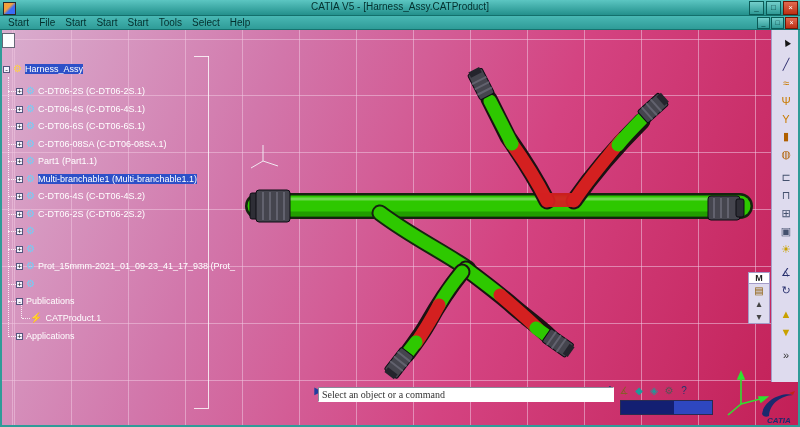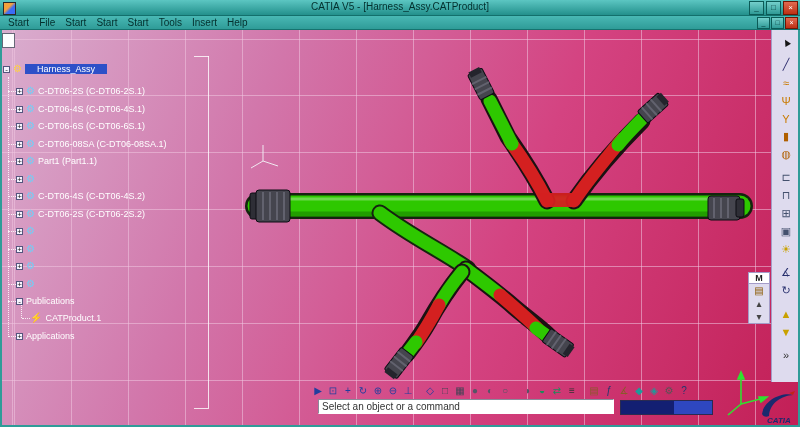--- a/index.html
+++ b/index.html
@@ -47,43 +47,43 @@
 
   
   .tree{position:absolute;inset:0;z-index:4;pointer-events:none;}
   .tree *{pointer-events:auto;}
   .tree-row{position:absolute;left:16px;height:14px;display:flex;align-items:center;gap:3px;white-space:nowrap;}
   .hstub{position:absolute;left:-8px;top:7px;width:8px;height:0;border-top:1px dotted rgba(255,255,255,.85);}
   .node{width:7px;height:7px;box-sizing:border-box;background:#f6f3ff;border:1px solid #55557e;
         font-size:8px;line-height:5px;text-align:center;color:#222;flex:none;cursor:pointer;}
   .ticon{font-size:10px;line-height:10px;flex:none;}
   .tlabel{font-size:9px;color:#fff;}
-  .tree-row.sel .tlabel{background:var(--highlight,#2d50c8);padding:0 12px;}
+  .tree-row.sel .tlabel{background:var(--highlight,#2d50c8);padding:0 0;}
   .vline{position:absolute;left:8px;top:77px;height:260px;width:0;border-left:1px dotted rgba(255,255,255,.85);}
   .vline2{position:absolute;left:21px;top:304px;height:14px;width:0;border-left:1px dotted rgba(255,255,255,.85);}
 
   
   .sidebar{position:absolute;right:0;top:29px;width:29px;height:353px;background:var(--sidebar_bg,#dedbee);
     border-left:1px solid #a49cc8;z-index:5;display:flex;flex-direction:column;align-items:center;
     padding-top:2px;box-sizing:border-box;}
   .sbicon{width:20px;height:15px;margin-top:3px;display:flex;align-items:center;justify-content:center;
     font-size:11px;flex:none;cursor:pointer;}
 
   .side-panel{position:absolute;left:748px;top:272px;width:20px;background:var(--sidebar_bg,#dedbee);
     border:1px solid #a49cc8;z-index:4;display:flex;flex-direction:column;align-items:center;}
   .sp-label{font-size:9px;font-weight:bold;color:#222;background:#fff;width:100%;text-align:center;
     border-bottom:1px solid #a49cc8;}
   .spicon{font-size:10px;height:13px;display:flex;align-items:center;cursor:pointer;}
 
   
   .bottom-icons{position:absolute;left:311px;top:383px;display:flex;gap:1px;z-index:4;}
   .bticon{width:14px;height:15px;display:flex;align-items:center;justify-content:center;font-size:10px;cursor:pointer;}
-  .cmd-input{position:absolute;left:318px;top:399px;width:296px;height:15px;box-sizing:border-box;
+  .cmd-input{position:absolute;left:318px;top:387px;width:296px;height:15px;box-sizing:border-box;
     border:1px solid #8a8a9a;border-bottom-color:#fff;border-right-color:#fff;background:#fff;
-    font-size:10px;color:#333;padding:0 3px;z-index:4;font-family:Liberation Sans, sans-serif;}
+    font-size:10px;color:#333;padding:0 3px;z-index:4;font-family:Liberation Serif, serif;}
   .power-field{position:absolute;left:620px;top:400px;width:91px;height:13px;background:#131f72;
     border:1px solid #2a2a50;z-index:4;cursor:text;}
   .power-fill{position:absolute;right:0;top:0;height:100%;width:42%;background:#2e47c0;}
   .logo{position:absolute;left:756px;top:390px;z-index:4;}
 
   
   .frame-l{position:absolute;left:0;top:29px;width:2px;height:398px;background:#2f9c98;z-index:6;}
   .frame-r{position:absolute;right:0;top:29px;width:2px;height:398px;background:#2f9c98;z-index:6;}
   .frame-b{position:absolute;left:0;bottom:0;width:800px;height:2px;background:#2f9c98;z-index:6;}
 </style>
@@ -102,21 +102,21 @@
     </span>
   </div>
 
   <div class="menubar">
     <span class="menu-item">Start</span>
     <span class="menu-item">File</span>
     <span class="menu-item">Start</span>
     <span class="menu-item">Start</span>
     <span class="menu-item">Start</span>
     <span class="menu-item">Tools</span>
-    <span class="menu-item">Insert</span>
+    <span class="menu-item">Select</span>
     <span class="menu-item">Help</span>
   </div>
   <div class="doc-btns">
     <span class="dbtn">_</span>
     <span class="dbtn">□</span>
     <span class="dbtn close">×</span>
   </div>
 
   <div class="viewport"></div>
 
@@ -252,20 +252,21 @@
         <div class="tree-row" style="top: 154px;">
           <span class="hstub"></span>
           <span class="node">+</span>
           <span class="ticon" style="color: rgb(111, 208, 247);">⚙</span>
           <span class="tlabel">Part1 (Part1.1)</span>
         </div>
         <div class="tree-row sel" style="top: 172px;">
           <span class="hstub"></span>
           <span class="node">+</span>
           <span class="ticon" style="color: rgb(111, 208, 247);">⚙</span>
+          <span class="tlabel">Multi-branchable1 (Multi-branchable1.1)</span>
         </div>
         <div class="tree-row" style="top: 189px;">
           <span class="hstub"></span>
           <span class="node">+</span>
           <span class="ticon" style="color: rgb(111, 208, 247);">⚙</span>
           <span class="tlabel">C-DT06-4S (C-DT06-4S.2)</span>
         </div>
         <div class="tree-row" style="top: 207px;">
           <span class="hstub"></span>
           <span class="node">+</span>
@@ -279,20 +280,21 @@
         </div>
         <div class="tree-row" style="top: 242px;">
           <span class="hstub"></span>
           <span class="node">+</span>
           <span class="ticon" style="color: rgb(111, 208, 247);">⚙</span>
         </div>
         <div class="tree-row" style="top: 259px;">
           <span class="hstub"></span>
           <span class="node">+</span>
           <span class="ticon" style="color: rgb(111, 208, 247);">⚙</span>
+          <span class="tlabel">Prot_15mmm-2021_01_09-23_41_17_938 (Prot_</span>
         </div>
         <div class="tree-row" style="top: 277px;">
           <span class="hstub"></span>
           <span class="node">+</span>
           <span class="ticon" style="color: rgb(111, 208, 247);">⚙</span>
         </div>
       </div>
 
     <div class="tree-row" style="top:294px">
       <span class="hstub"></span>

